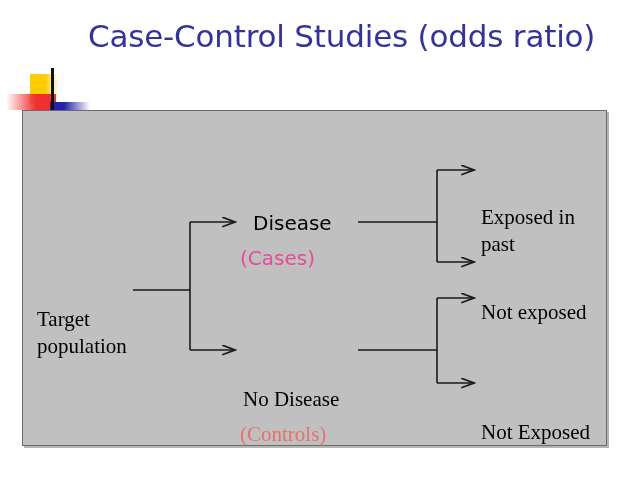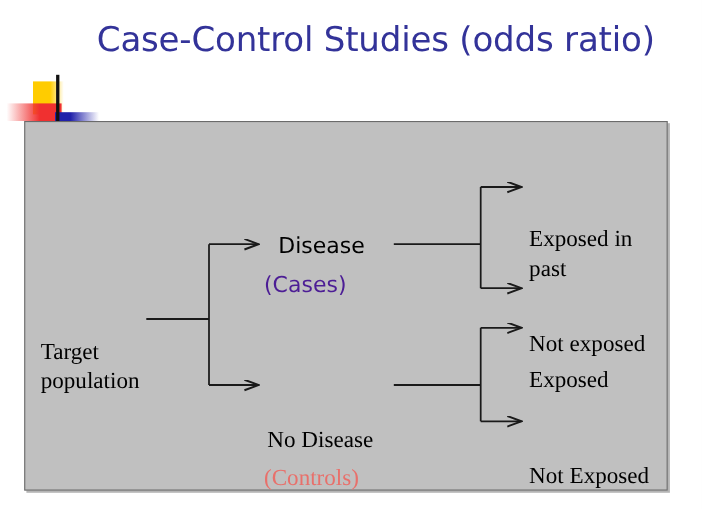--- a/index.html
+++ b/index.html
@@ -88,21 +88,21 @@
     margin-top: 48px;
   }
   .sans {
     font-family: "DejaVu Sans", sans-serif;
     font-size: 20px;
     line-height: 1.30;
   }
 
   #node-target       { left: 37px;  top: 258px; }
   #node-disease      { left: 253px; top: 210px; }
-  #node-cases        { left: 240px; top: 245px; color: #4c1d95; }
+  #node-cases        { left: 240px; top: 245px; color: #ec4899; }
   #node-nodisease    { left: 243px; top: 338px; }
   #node-controls     { left: 240px; top: 373px; color: #E8706B; }
   #node-exposed-past { left: 481px; top: 156px; }
   #node-not-exposed  { left: 481px; top: 251px; }
   #node-exposed      { left: 481px; top: 284px; }
   #node-not-exposed2 { left: 481px; top: 371px; }
 </style>
 </head>
 <body>
 
@@ -155,17 +155,16 @@
 
   <div class="node serif" id="node-nodisease">No Disease</div>
 
   <div class="node serif" id="node-controls">(Controls)</div>
 
   <div class="node serif" id="node-exposed-past">Exposed in
 past</div>
 
   <div class="node serif" id="node-not-exposed">Not exposed</div>
 
-  <div class="node serif" id="node-exposed">Exposed</div>
 
   <div class="node serif" id="node-not-exposed2">Not Exposed</div>
 
 </div>
 
 </body></html>

